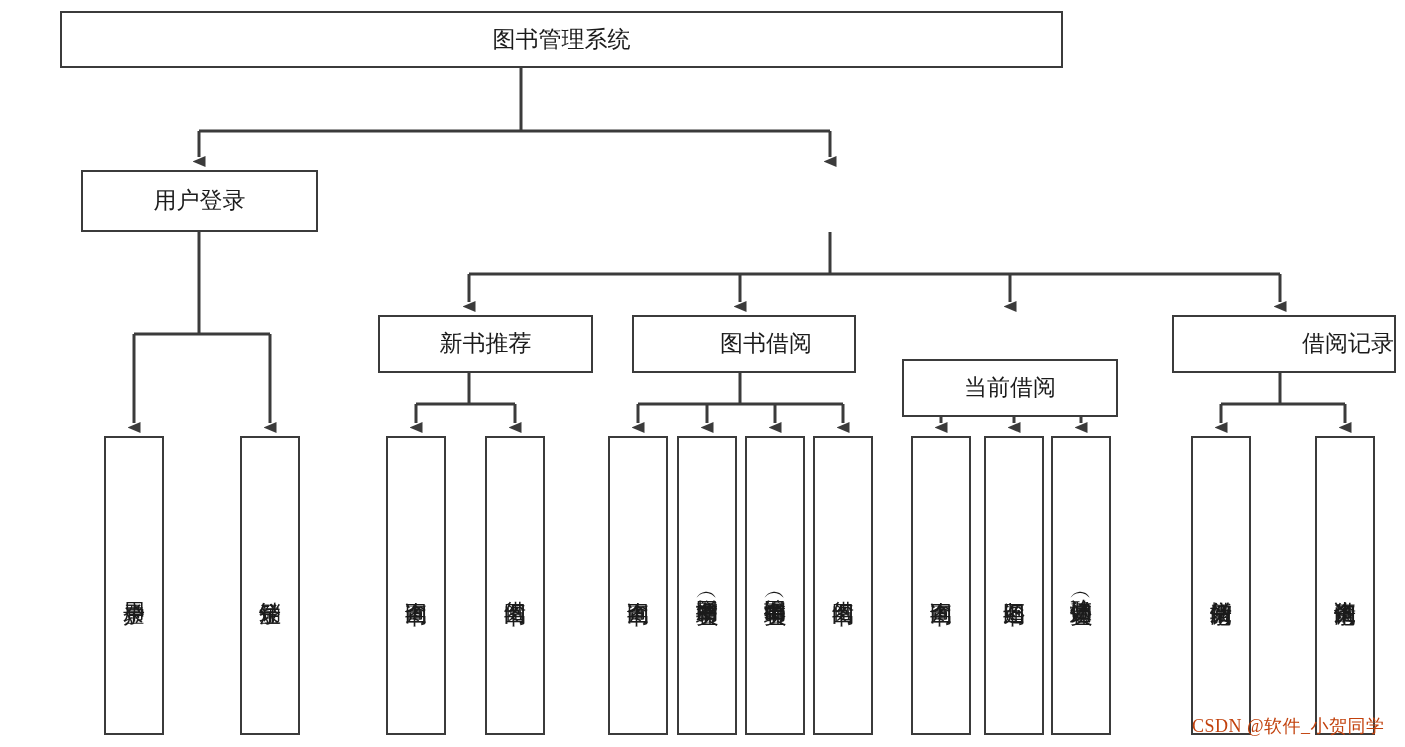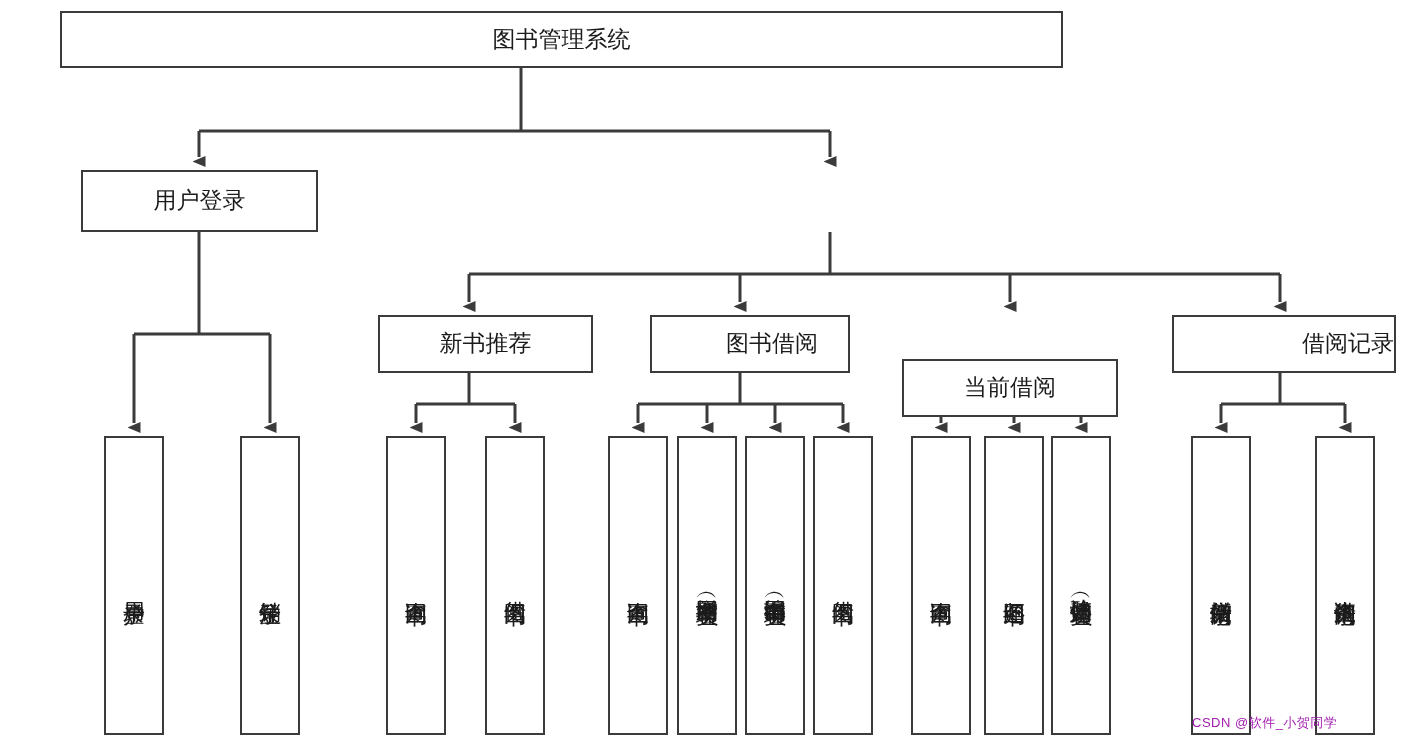--- a/index.html
+++ b/index.html
@@ -56,24 +56,25 @@
     writing-mode: vertical-rl;
     text-orientation: upright;
     display: block;
     white-space: normal;
     max-height: 100%;
   }
   .watermark {
     position: absolute;
     left: 1192px;
     top: 714px;
-    font-size: 13px;
-    color: #a21caf;
+    font-size: 18px;
+    color: #c2410c;
     white-space: nowrap;
     letter-spacing: 0.5px;
+    font-family: Liberation Serif, serif;
   }
 </style>
 </head>
 <body>
 
 <div id="canvas">
 
   <svg id="wires" viewBox="0 0 1405 747" width="1405" height="747" xmlns="http://www.w3.org/2000/svg">
     <defs>
       <marker id="arrow" markerWidth="11" markerHeight="13" refX="1" refY="6.5" orient="auto" markerUnits="userSpaceOnUse">
@@ -128,21 +129,21 @@
     <span>图书管理系统</span>
   </div>
 
   <div class="node h" style="left:81px; top:170px; width:237px; height:62px;">
     <span>用户登录</span>
   </div>
 
   <div class="node h" style="left:362px; top:315px; width:215px; height:58px;margin-left:16px;">
     <span>新书推荐</span>
   </div>
-  <div class="node h" style="left:650px; top:315px; width:200px; height:58px;padding-left:44px;">
+  <div class="node h" style="left:632px; top:315px; width:224px; height:58px;padding-left:44px;">
     <span>图书借阅</span>
   </div>
   <div class="node h" style="left:902px; top:315px; width:216px; height:58px;margin-top:44px;">
     <span>当前借阅</span>
   </div>
   <div class="node h" style="left:1172px; top:315px; width:224px; height:58px;justify-content:flex-end;">
     <span>借阅记录</span>
   </div>
 
   <div class="node v" style="left:104px; top:436px; width:60px; height:299px;">

